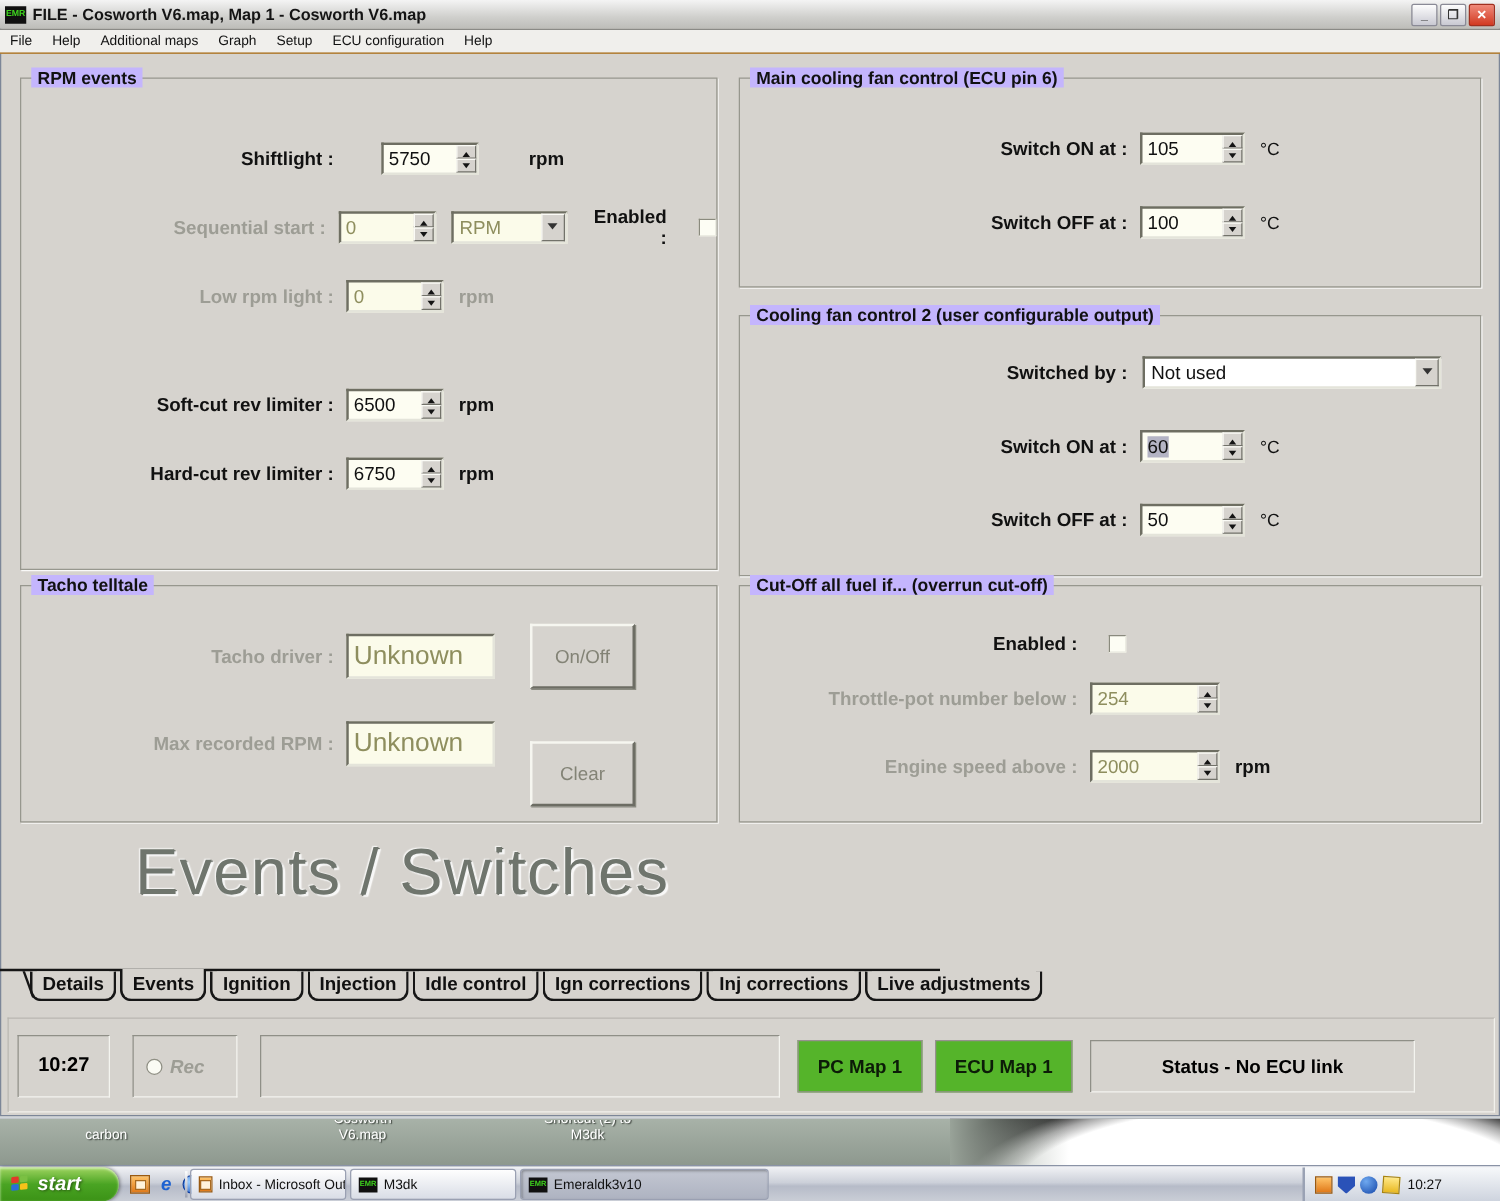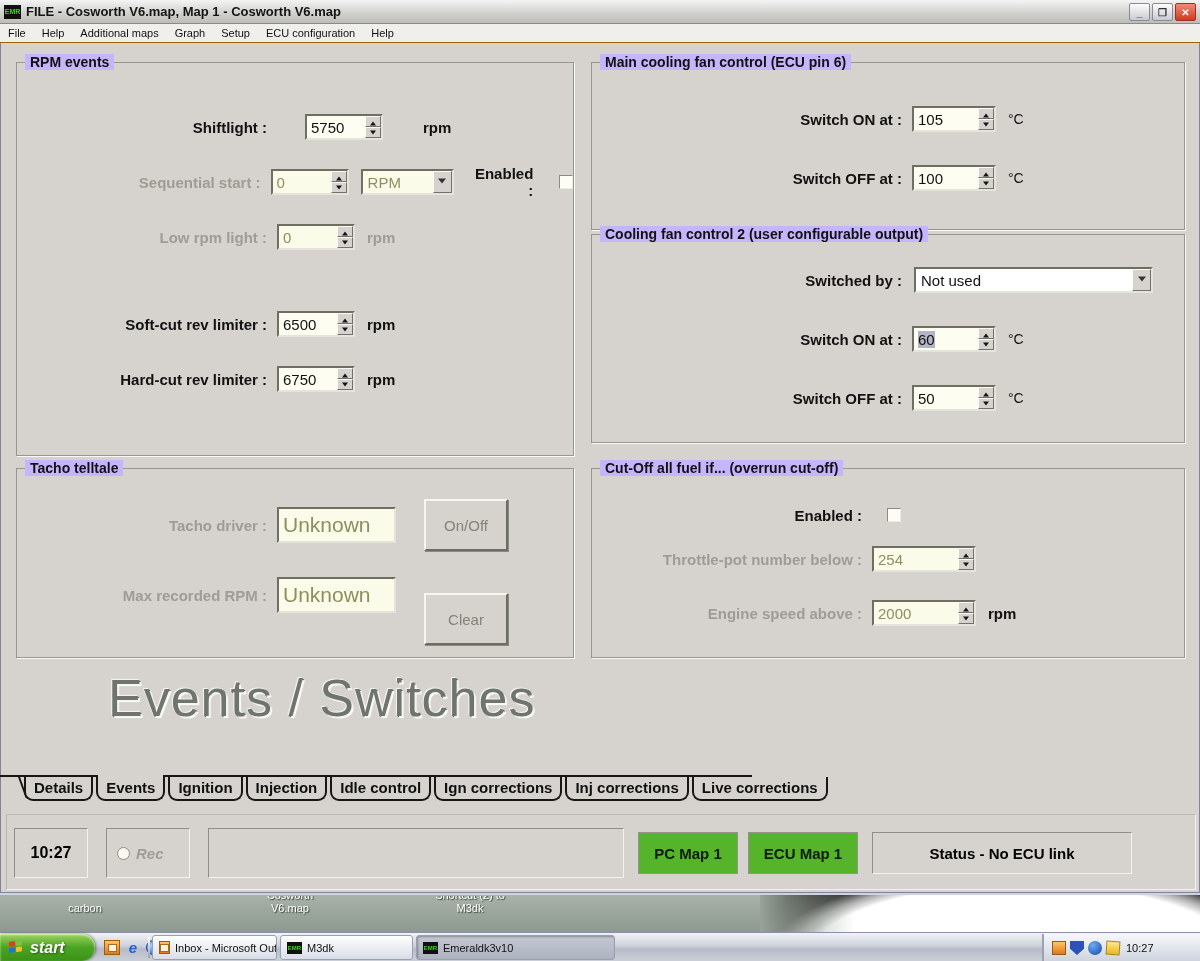--- a/index.html
+++ b/index.html
@@ -279,21 +279,21 @@
           <span class="v" style="width:64px;">100</span>
           <span class="spin">
               <span class="up"></span>
               <span class="dn"></span>
             </span>
         </span>
         <span class="unit deg">°C</span>
       </div>
     </div>
 
-    <div class="gb" style="left:591px; top:234px; width:592px; height:207px;">
+    <div class="gb" style="left:591px; top:252px; width:592px; height:207px;">
       <span class="gt">Cooling fan control 2 (user configurable output)</span>
 
       <div class="row" style="top:31px;">
         <span class="lbl" style="width:310px;">Switched by :</span>
         <span class="ddl lite">
           <span class="v" style="width:206px;">Not used</span>
           <span class="darrow"></span>
         </span>
       </div>
 
@@ -360,21 +360,21 @@
       <div class="tabline"></div>
       <div class="tabs">
         <div class="tab-lead"></div>
         <div class="tab">Details</div>
         <div class="tab active">Events</div>
         <div class="tab">Ignition</div>
         <div class="tab">Injection</div>
         <div class="tab">Idle control</div>
         <div class="tab">Ign corrections</div>
         <div class="tab">Inj corrections</div>
-        <div class="tab">Live corrections</div>
+        <div class="tab">Live adjustments</div>
       </div>
     </div>
 
     <div class="statuspanel"></div>
 
     <div class="sbox" style="left:14px; top:828px; width:74px; height:50px; justify-content:center;">
       <span style="font-size:16px; font-weight:bold;">10:27</span>
     </div>
 
     <div class="sbox" style="left:106px; top:828px; width:84px; height:50px; padding-left:10px; gap:6px;">

